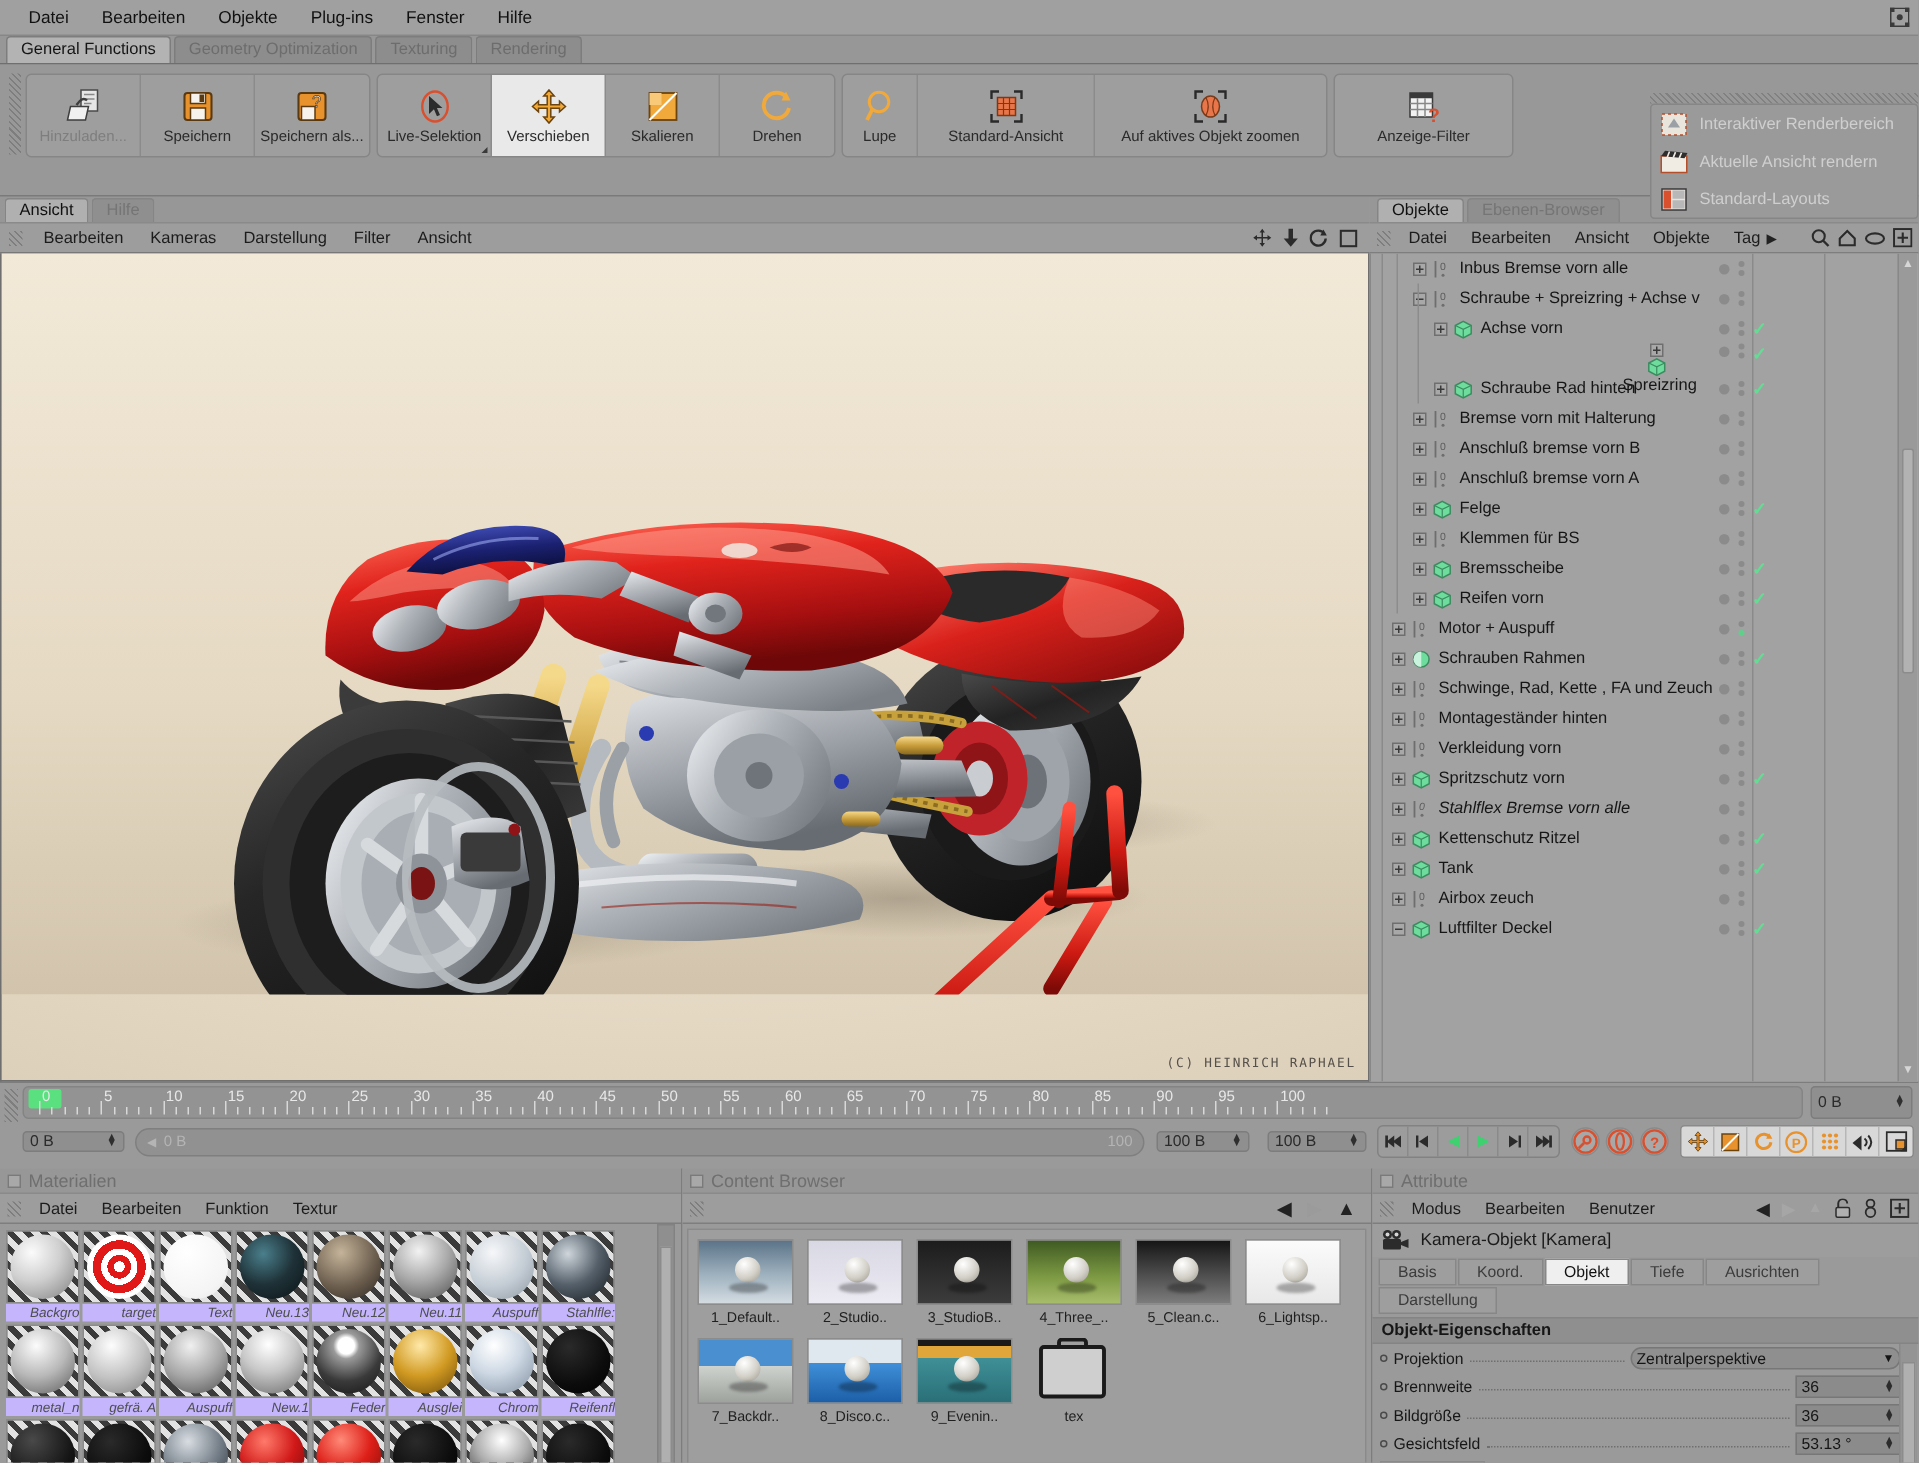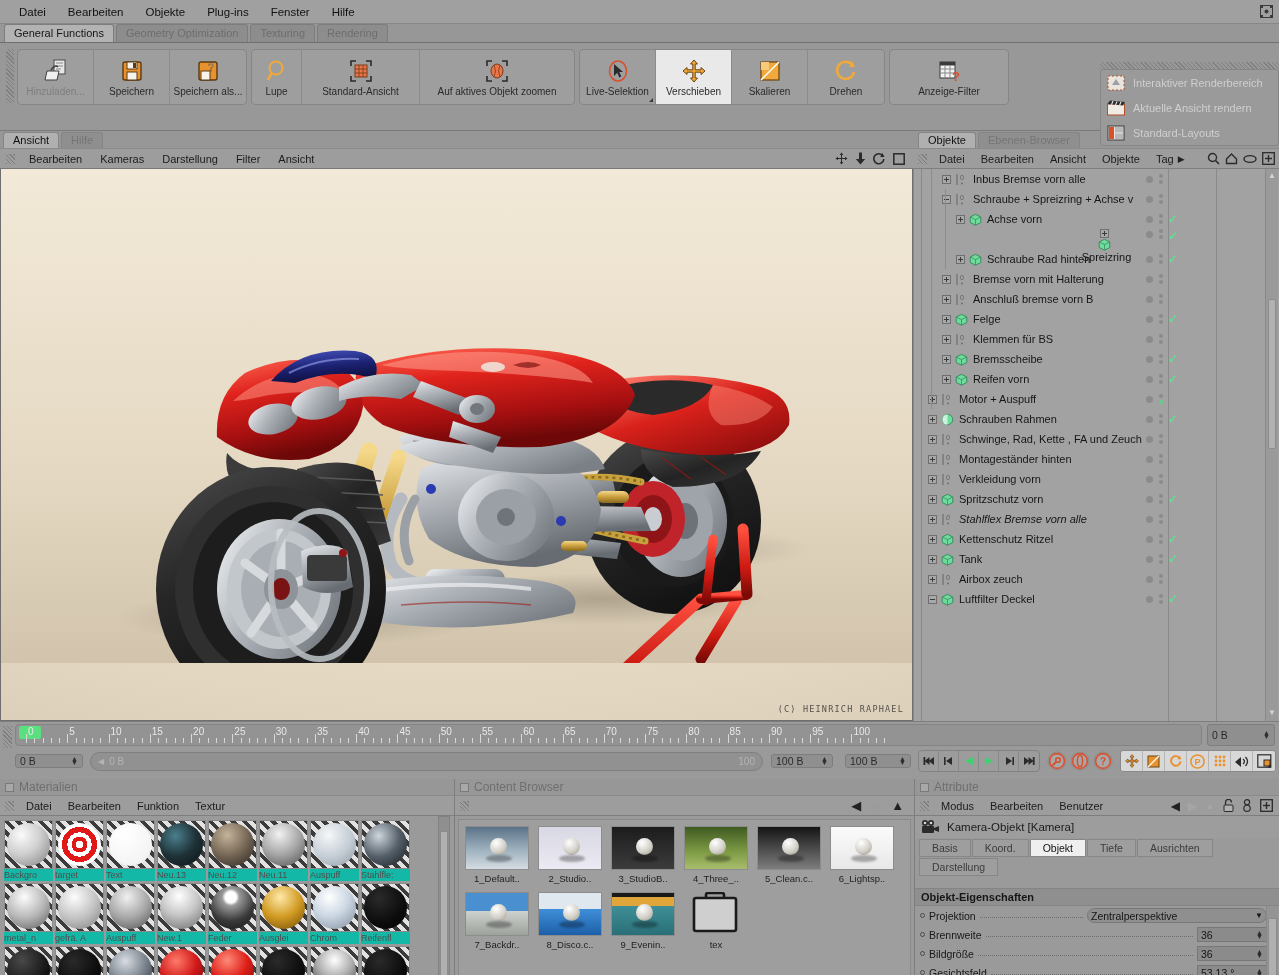--- a/index.html
+++ b/index.html
@@ -189,43 +189,43 @@
     background-image: repeating-linear-gradient(45deg,#7e7e7e 0 1px,transparent 1px 3px); }
   .pane-menu .mi { padding: 1px 8px; font-size: 11px; }
 
   .mat-pane { width: 455px; background: #9a9a9a; display: flex; flex-direction: column; border-right: 1px solid #7d7d7d; }
   .mat-grid { flex: 1; padding: 4px 0 0 4px; display: flex; flex-wrap: wrap; align-content: flex-start;
     gap: 2px; overflow: hidden; position: relative; }
   .mat-cell { width: 49px; }
   .mat-sw { width: 49px; height: 49px; position: relative; overflow: hidden;
     background-image: repeating-linear-gradient(45deg,#3b3b3b 0 4px,#e2e2e2 4px 8px); border: 1px solid #8b8b8b; }
   .mat-ball { position: absolute; left: 2px; top: 2px; width: 43px; height: 43px; border-radius: 50%; }
-  .mat-lbl { font-size: 9px; color: #4e4e4e; text-align: left; background: #14b8a6;
-    white-space: nowrap; overflow: hidden; height: 12px; line-height: 12px; }
+  .mat-lbl { font-size: 9px; color: #4e4e4e; text-align: right; background: #c4b5fd;
+    white-space: nowrap; overflow: hidden; height: 12px; line-height: 12px; font-style: italic; }
   .mat-scroll { position: absolute; right: 4px; top: 0; bottom: 2px; width: 12px; background: #8f8f8f; border: 1px solid #828282; }
   .mat-scroll .thumb { position: absolute; left: 1px; right: 1px; top: 14px; bottom: 14px; background: #b0b0b0; border: 1px solid #8c8c8c; }
 
   .cb-pane { width: 460px; background: #9a9a9a; display: flex; flex-direction: column; border-right: 1px solid #7d7d7d; }
   .cb-grid { flex: 1; background: #9e9e9e; margin: 3px; border: 1px solid #8a8a8a; padding: 6px;
     display: flex; flex-wrap: wrap; align-content: flex-start; gap: 8px 9px; overflow: hidden; }
   .cb-cell { width: 64px; }
   .cb-thumb { width: 64px; height: 44px; border: 1px solid #8c8c8c; overflow: hidden; position: relative; }
   .cb-lbl { font-size: 9.5px; color: #1f1f1f; text-align: center; margin-top: 3px; white-space: nowrap; overflow: hidden; }
   .cb-nav { margin-left: auto; display: flex; gap: 10px; padding-right: 10px; align-items: center; }
 
   
   .attr-pane { width: 364px; background: #9a9a9a; display: flex; flex-direction: column; }
   .attr-title { height: 22px; display: flex; align-items: center; gap: 7px; padding-left: 6px; background: #9d9d9d; }
   .attr-title .nm { font-size: 11.5px; color: #1a1a1a; }
   .attr-tabs { display: flex; flex-wrap: wrap; padding-left: 4px; background: #9a9a9a; }
   .attr-tabs .tb { padding: 2px 12px; font-size: 10.5px; background: #9e9e9e; border: 1px solid #878787;
     margin: 1px 1px 0 0; color: #3c3c3c; }
   .attr-tabs .tb.on { background: #efefef; color: #111; }
   .attr-section { background: #8f8f8f; font-size: 11px; font-weight: bold; color: #161616;
-    padding: 2px 6px; border-top: 1px solid #848484; border-bottom: 1px solid #848484; margin-top: 12px; }
+    padding: 2px 6px; border-top: 1px solid #848484; border-bottom: 1px solid #848484; margin-top: 2px; }
   .attr-body { flex: 1; position: relative; overflow: hidden; }
   .arow { height: 19px; display: flex; align-items: center; padding-left: 5px; }
   .arow .bul { width: 5px; height: 5px; border: 1px solid #4a4a4a; border-radius: 50%; margin-right: 4px; flex: none; }
   .arow .al { font-size: 10.5px; color: #171717; white-space: nowrap; }
   .arow .dotted { flex: 1; border-bottom: 1px dotted #6f6f6f; margin: 0 4px 4px 4px; height: 9px; }
   .fld { width: 70px; height: 15px; background: #8b8b8b; border: 1px solid #777;
     display: flex; align-items: center; padding: 0 3px; font-size: 10.5px; color: #151515; margin-right: 12px; }
   .fld.dim { color: #9e9e9e; background: #949494; border-color: #8a8a8a; }
   .fld .sp { margin-left: auto; display: flex; flex-direction: column; line-height: 4px; font-size: 7px; color: #2c2c2c; }
   .fld.combo { width: 180px; background: #8f8f8f; border-radius: 8px; justify-content: space-between; }
@@ -287,20 +287,52 @@
       <svg class="ico" viewBox="0 0 26 26">
         <rect x="4" y="4" width="18" height="18" rx="2" fill="#e8922e" stroke="#5a3a12" stroke-width="1.4"></rect>
         <rect x="6" y="13" width="9" height="9" fill="#f7f3ec" stroke="#5a3a12"></rect>
         <text x="13" y="13" font-size="11" font-family="Liberation Sans" fill="#f7f3ec" stroke="#5a3a12" stroke-width="0.5">?</text>
       </svg>
       <span class="lbl">Speichern als...</span>
     </div>
   </div>
 
   <div class="tgroup">
+    <div class="tbtn">
+      <svg class="ico" viewBox="0 0 26 26">
+        <ellipse cx="13" cy="13" rx="8.5" ry="10" fill="none" stroke="#d9502f" stroke-width="1.6"></ellipse>
+        <path d="M9 6 L9 18 L12.3 14.8 L14.3 19.5 L16.3 18.6 L14.3 14 L18 14 Z" fill="#2b2b2b"></path>
+      </svg>
+      <span class="lbl">Live-Selektion</span>
+      <span class="corner-tri"></span>
+    </div>
+    <div class="tbtn active">
+      <svg class="ico" viewBox="0 0 26 26">
+        <path d="M13 2 L16.5 6 L14.2 6 L14.2 11.8 L20 11.8 L20 9.5 L24 13 L20 16.5 L20 14.2 L14.2 14.2 L14.2 20 L16.5 20 L13 24 L9.5 20 L11.8 20 L11.8 14.2 L6 14.2 L6 16.5 L2 13 L6 9.5 L6 11.8 L11.8 11.8 L11.8 6 L9.5 6 Z" fill="#f0a93a" stroke="#6b4410" stroke-width="1"></path>
+      </svg>
+      <span class="lbl">Verschieben</span>
+    </div>
+    <div class="tbtn">
+      <svg class="ico" viewBox="0 0 26 26">
+        <rect x="4" y="4" width="18" height="18" fill="#f0a93a" stroke="#6b4410" stroke-width="1.2"></rect>
+        <line x1="4" y1="22" x2="22" y2="4" stroke="#fff" stroke-width="1.4"></line>
+        <rect x="4" y="4" width="8" height="8" fill="#f7c978" stroke="none"></rect>
+      </svg>
+      <span class="lbl">Skalieren</span>
+    </div>
+    <div class="tbtn">
+      <svg class="ico" viewBox="0 0 26 26">
+        <path d="M20 8 A8.5 8.5 0 1 0 21 14" fill="none" stroke="#f0a93a" stroke-width="2.6"></path>
+        <path d="M19 3 L22 9 L16 9 Z" fill="#f0a93a"></path>
+      </svg>
+      <span class="lbl">Drehen</span>
+    </div>
+  </div>
+
+  <div class="tgroup">
     <div class="tbtn" style="width:50px">
       <svg class="ico" viewBox="0 0 26 26">
         <circle cx="12" cy="10" r="6.5" fill="none" stroke="#f0a93a" stroke-width="2"></circle>
         <line x1="7.5" y1="15" x2="4" y2="22" stroke="#f0a93a" stroke-width="2.6"></line>
       </svg>
       <span class="lbl">Lupe</span>
     </div>
     <div class="tbtn wide">
       <svg class="ico" viewBox="0 0 26 26">
         <rect x="7" y="7" width="12" height="12" fill="#e8764a" stroke="#7a3a18"></rect>
@@ -312,52 +344,20 @@
       </svg>
       <span class="lbl">Standard-Ansicht</span>
     </div>
     <div class="tbtn xwide">
       <svg class="ico" viewBox="0 0 26 26">
         <ellipse cx="13" cy="13" rx="6" ry="7" fill="#e8764a" stroke="#7a3a18"></ellipse>
         <path d="M10 7 Q13 13 10 19 M16 7 Q13 13 16 19" fill="none" stroke="#7a3a18" stroke-width="0.8"></path>
         <path d="M3 8 L3 3 L8 3 M18 3 L23 3 L23 8 M23 18 L23 23 L18 23 M8 23 L3 23 L3 18" fill="none" stroke="#2a2a2a" stroke-width="1.6"></path>
       </svg>
       <span class="lbl">Auf aktives Objekt zoomen</span>
-    </div>
-  </div>
-
-  <div class="tgroup">
-    <div class="tbtn">
-      <svg class="ico" viewBox="0 0 26 26">
-        <ellipse cx="13" cy="13" rx="8.5" ry="10" fill="none" stroke="#d9502f" stroke-width="1.6"></ellipse>
-        <path d="M9 6 L9 18 L12.3 14.8 L14.3 19.5 L16.3 18.6 L14.3 14 L18 14 Z" fill="#2b2b2b"></path>
-      </svg>
-      <span class="lbl">Live-Selektion</span>
-      <span class="corner-tri"></span>
-    </div>
-    <div class="tbtn active">
-      <svg class="ico" viewBox="0 0 26 26">
-        <path d="M13 2 L16.5 6 L14.2 6 L14.2 11.8 L20 11.8 L20 9.5 L24 13 L20 16.5 L20 14.2 L14.2 14.2 L14.2 20 L16.5 20 L13 24 L9.5 20 L11.8 20 L11.8 14.2 L6 14.2 L6 16.5 L2 13 L6 9.5 L6 11.8 L11.8 11.8 L11.8 6 L9.5 6 Z" fill="#f0a93a" stroke="#6b4410" stroke-width="1"></path>
-      </svg>
-      <span class="lbl">Verschieben</span>
-    </div>
-    <div class="tbtn">
-      <svg class="ico" viewBox="0 0 26 26">
-        <rect x="4" y="4" width="18" height="18" fill="#f0a93a" stroke="#6b4410" stroke-width="1.2"></rect>
-        <line x1="4" y1="22" x2="22" y2="4" stroke="#fff" stroke-width="1.4"></line>
-        <rect x="4" y="4" width="8" height="8" fill="#f7c978" stroke="none"></rect>
-      </svg>
-      <span class="lbl">Skalieren</span>
-    </div>
-    <div class="tbtn">
-      <svg class="ico" viewBox="0 0 26 26">
-        <path d="M20 8 A8.5 8.5 0 1 0 21 14" fill="none" stroke="#f0a93a" stroke-width="2.6"></path>
-        <path d="M19 3 L22 9 L16 9 Z" fill="#f0a93a"></path>
-      </svg>
-      <span class="lbl">Drehen</span>
     </div>
   </div>
 
   <div class="tgroup">
     <div class="tbtn wide">
       <svg class="ico" viewBox="0 0 26 26">
         <rect x="4" y="4" width="15" height="16" fill="#f2f2f2" stroke="#3a3a3a"></rect>
         <rect x="4" y="4" width="15" height="3.5" fill="#3a3a3a"></rect>
         <line x1="4" y1="11" x2="19" y2="11" stroke="#888"></line>
           <line x1="4" y1="15" x2="19" y2="15" stroke="#888"></line>
@@ -776,20 +776,36 @@
           </div>
         </div>
         <div class="om-row" style="padding-left: 28px;">
           <div class="exp plus"></div>
           <svg width="13" height="13" viewBox="0 0 13 13" style="margin-right: 5px; flex: 0 0 auto;">
             <line x1="2" y1="1" x2="2" y2="12" stroke="#6e6e6e" stroke-width="1.2"></line>
             <text x="5" y="7" font-size="7" font-family="Liberation Sans" fill="#5c5c5c">0</text>
             <circle cx="7" cy="10.5" r="1" fill="#6e6e6e"></circle>
           </svg>
           <span class="oname">Anschluß bremse vorn B</span>
+          <div class="dots">
+            <div class="dotbig"></div>
+            <div class="dotstack">
+              <div class="dotsm"></div>
+              <div class="dotsm"></div>
+            </div>
+          </div>
+        </div>
+        <div class="om-row" style="padding-left: 28px;">
+          <div class="exp plus"></div>
+          <svg width="13" height="13" viewBox="0 0 13 13" style="margin-right: 5px; flex: 0 0 auto;">
+            <line x1="2" y1="1" x2="2" y2="12" stroke="#6e6e6e" stroke-width="1.2"></line>
+            <text x="5" y="7" font-size="7" font-family="Liberation Sans" fill="#5c5c5c">0</text>
+            <circle cx="7" cy="10.5" r="1" fill="#6e6e6e"></circle>
+          </svg>
+          <span class="oname">Anschluß bremse vorn A</span>
           <div class="dots">
             <div class="dotbig"></div>
             <div class="dotstack">
               <div class="dotsm"></div>
               <div class="dotsm"></div>
             </div>
           </div>
         </div>
         <div class="om-row" style="padding-left: 28px;">
           <div class="exp plus"></div>

